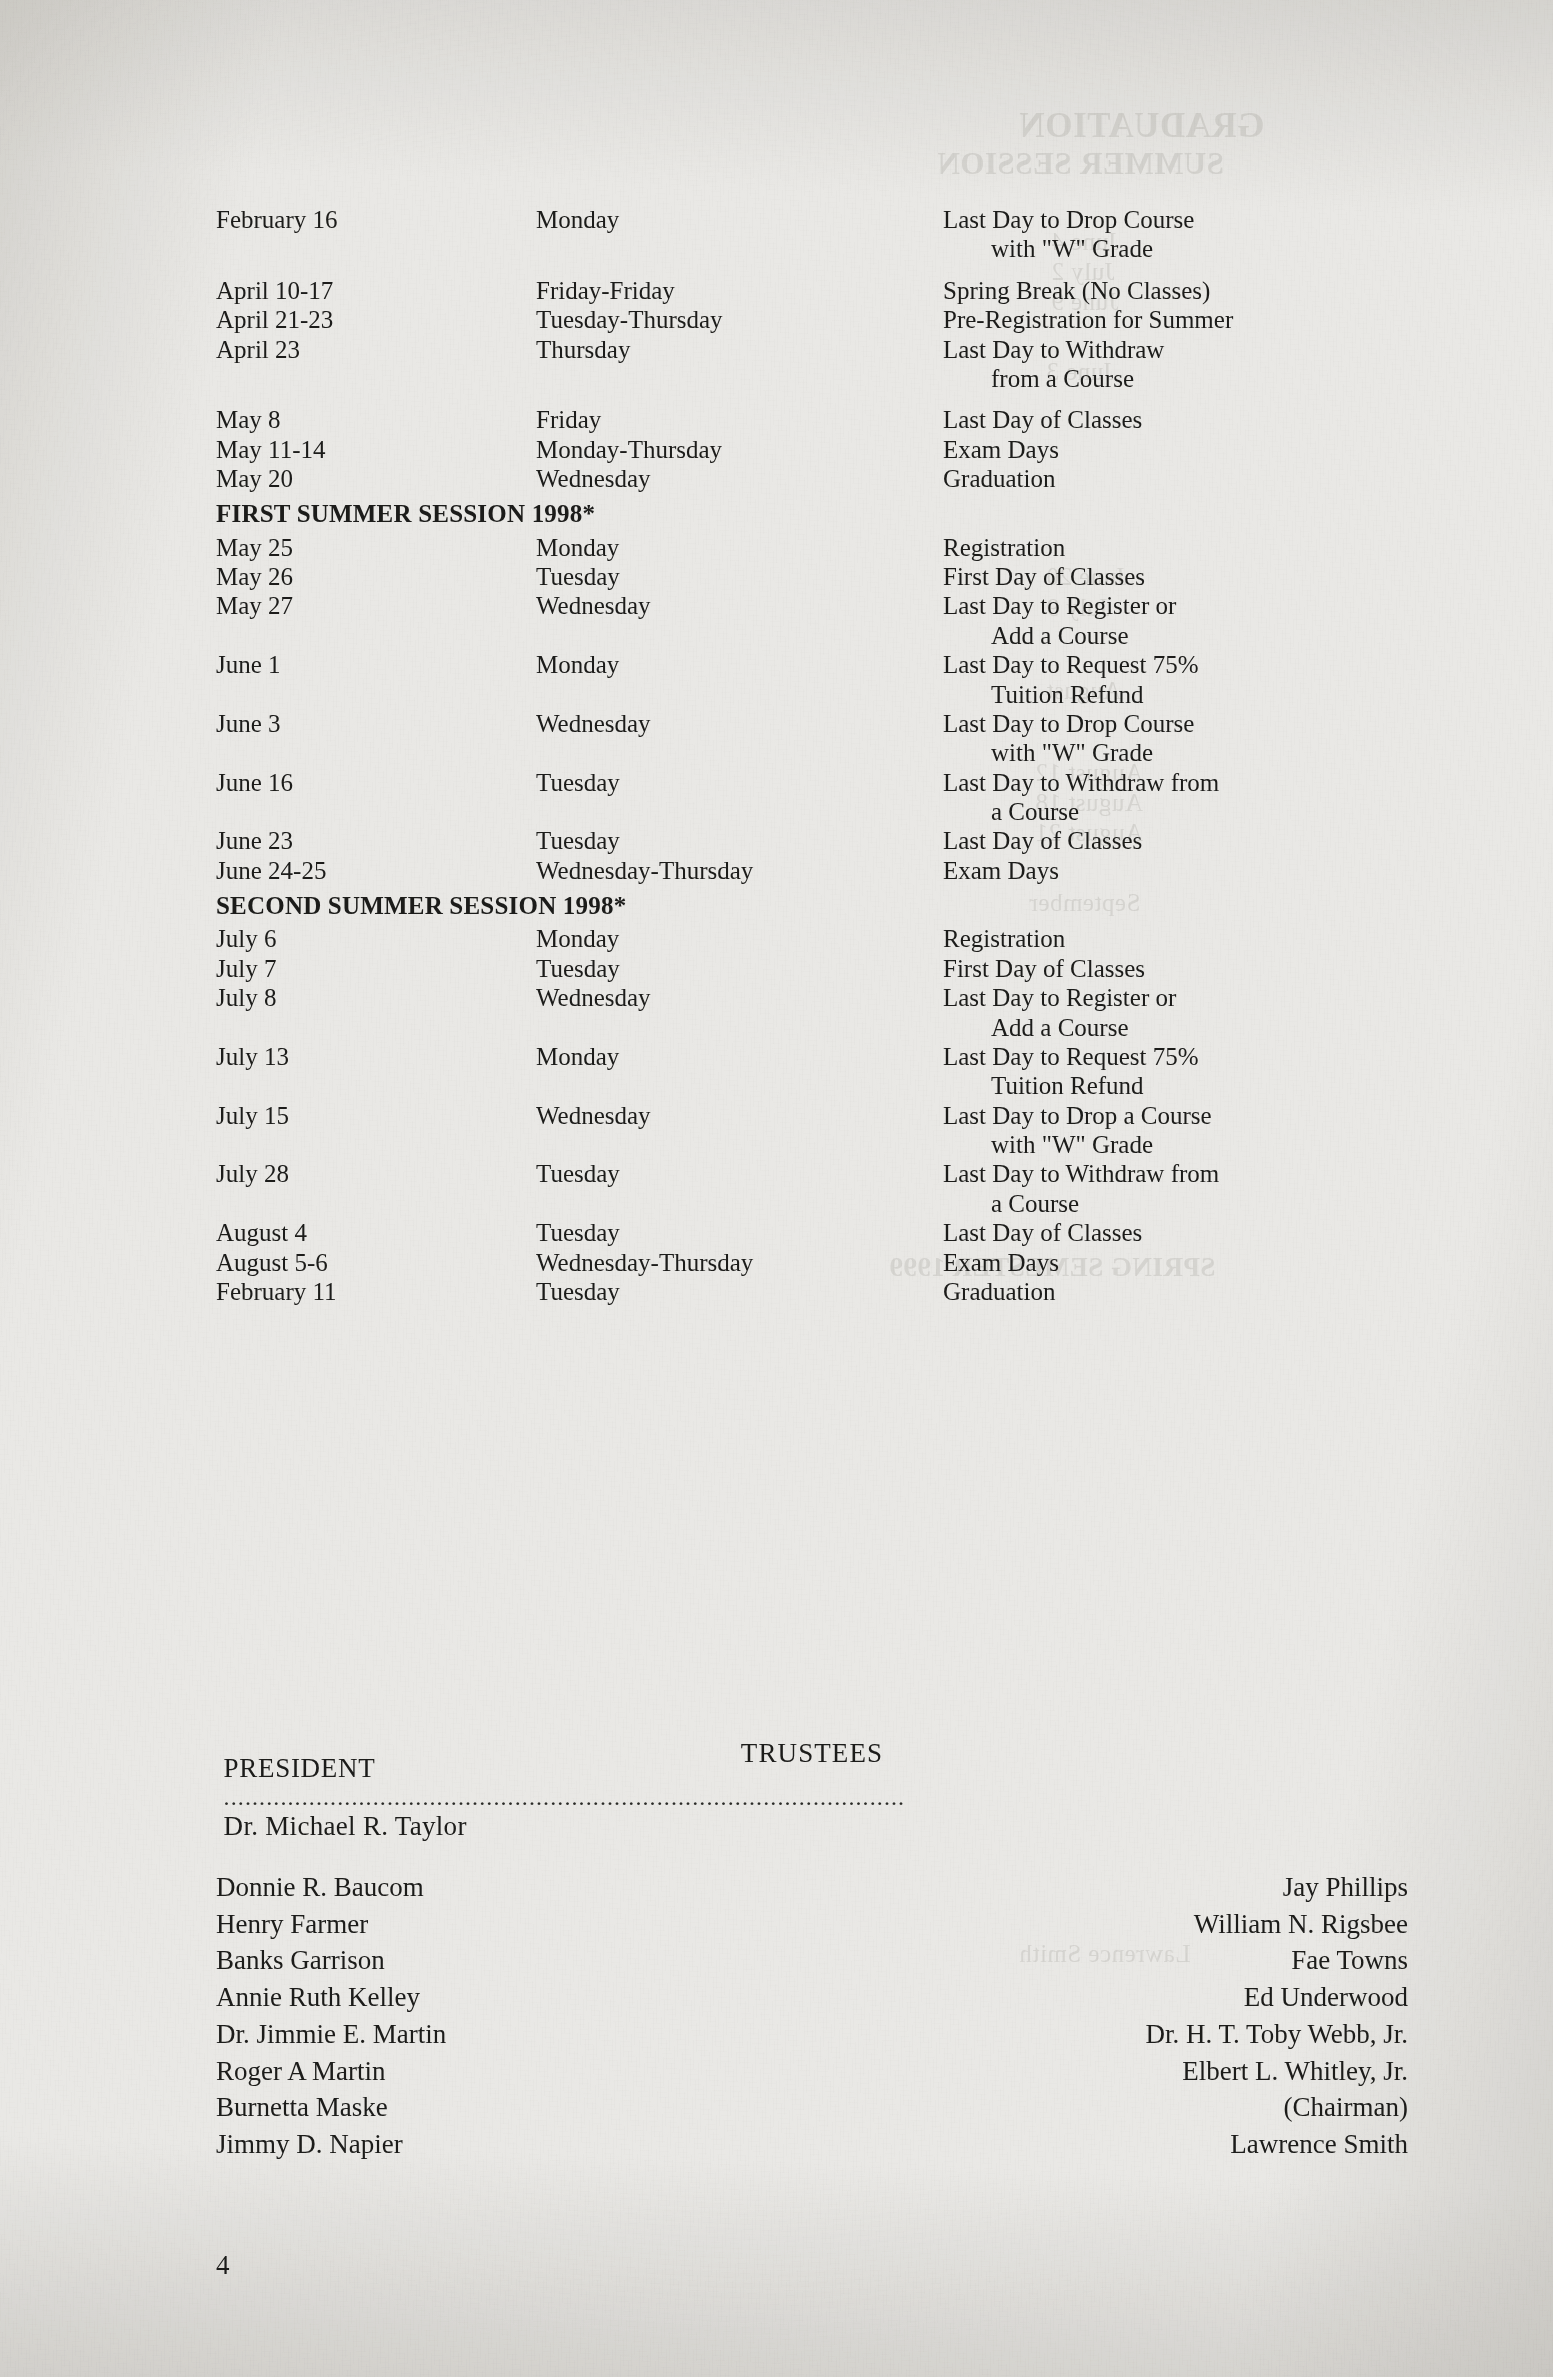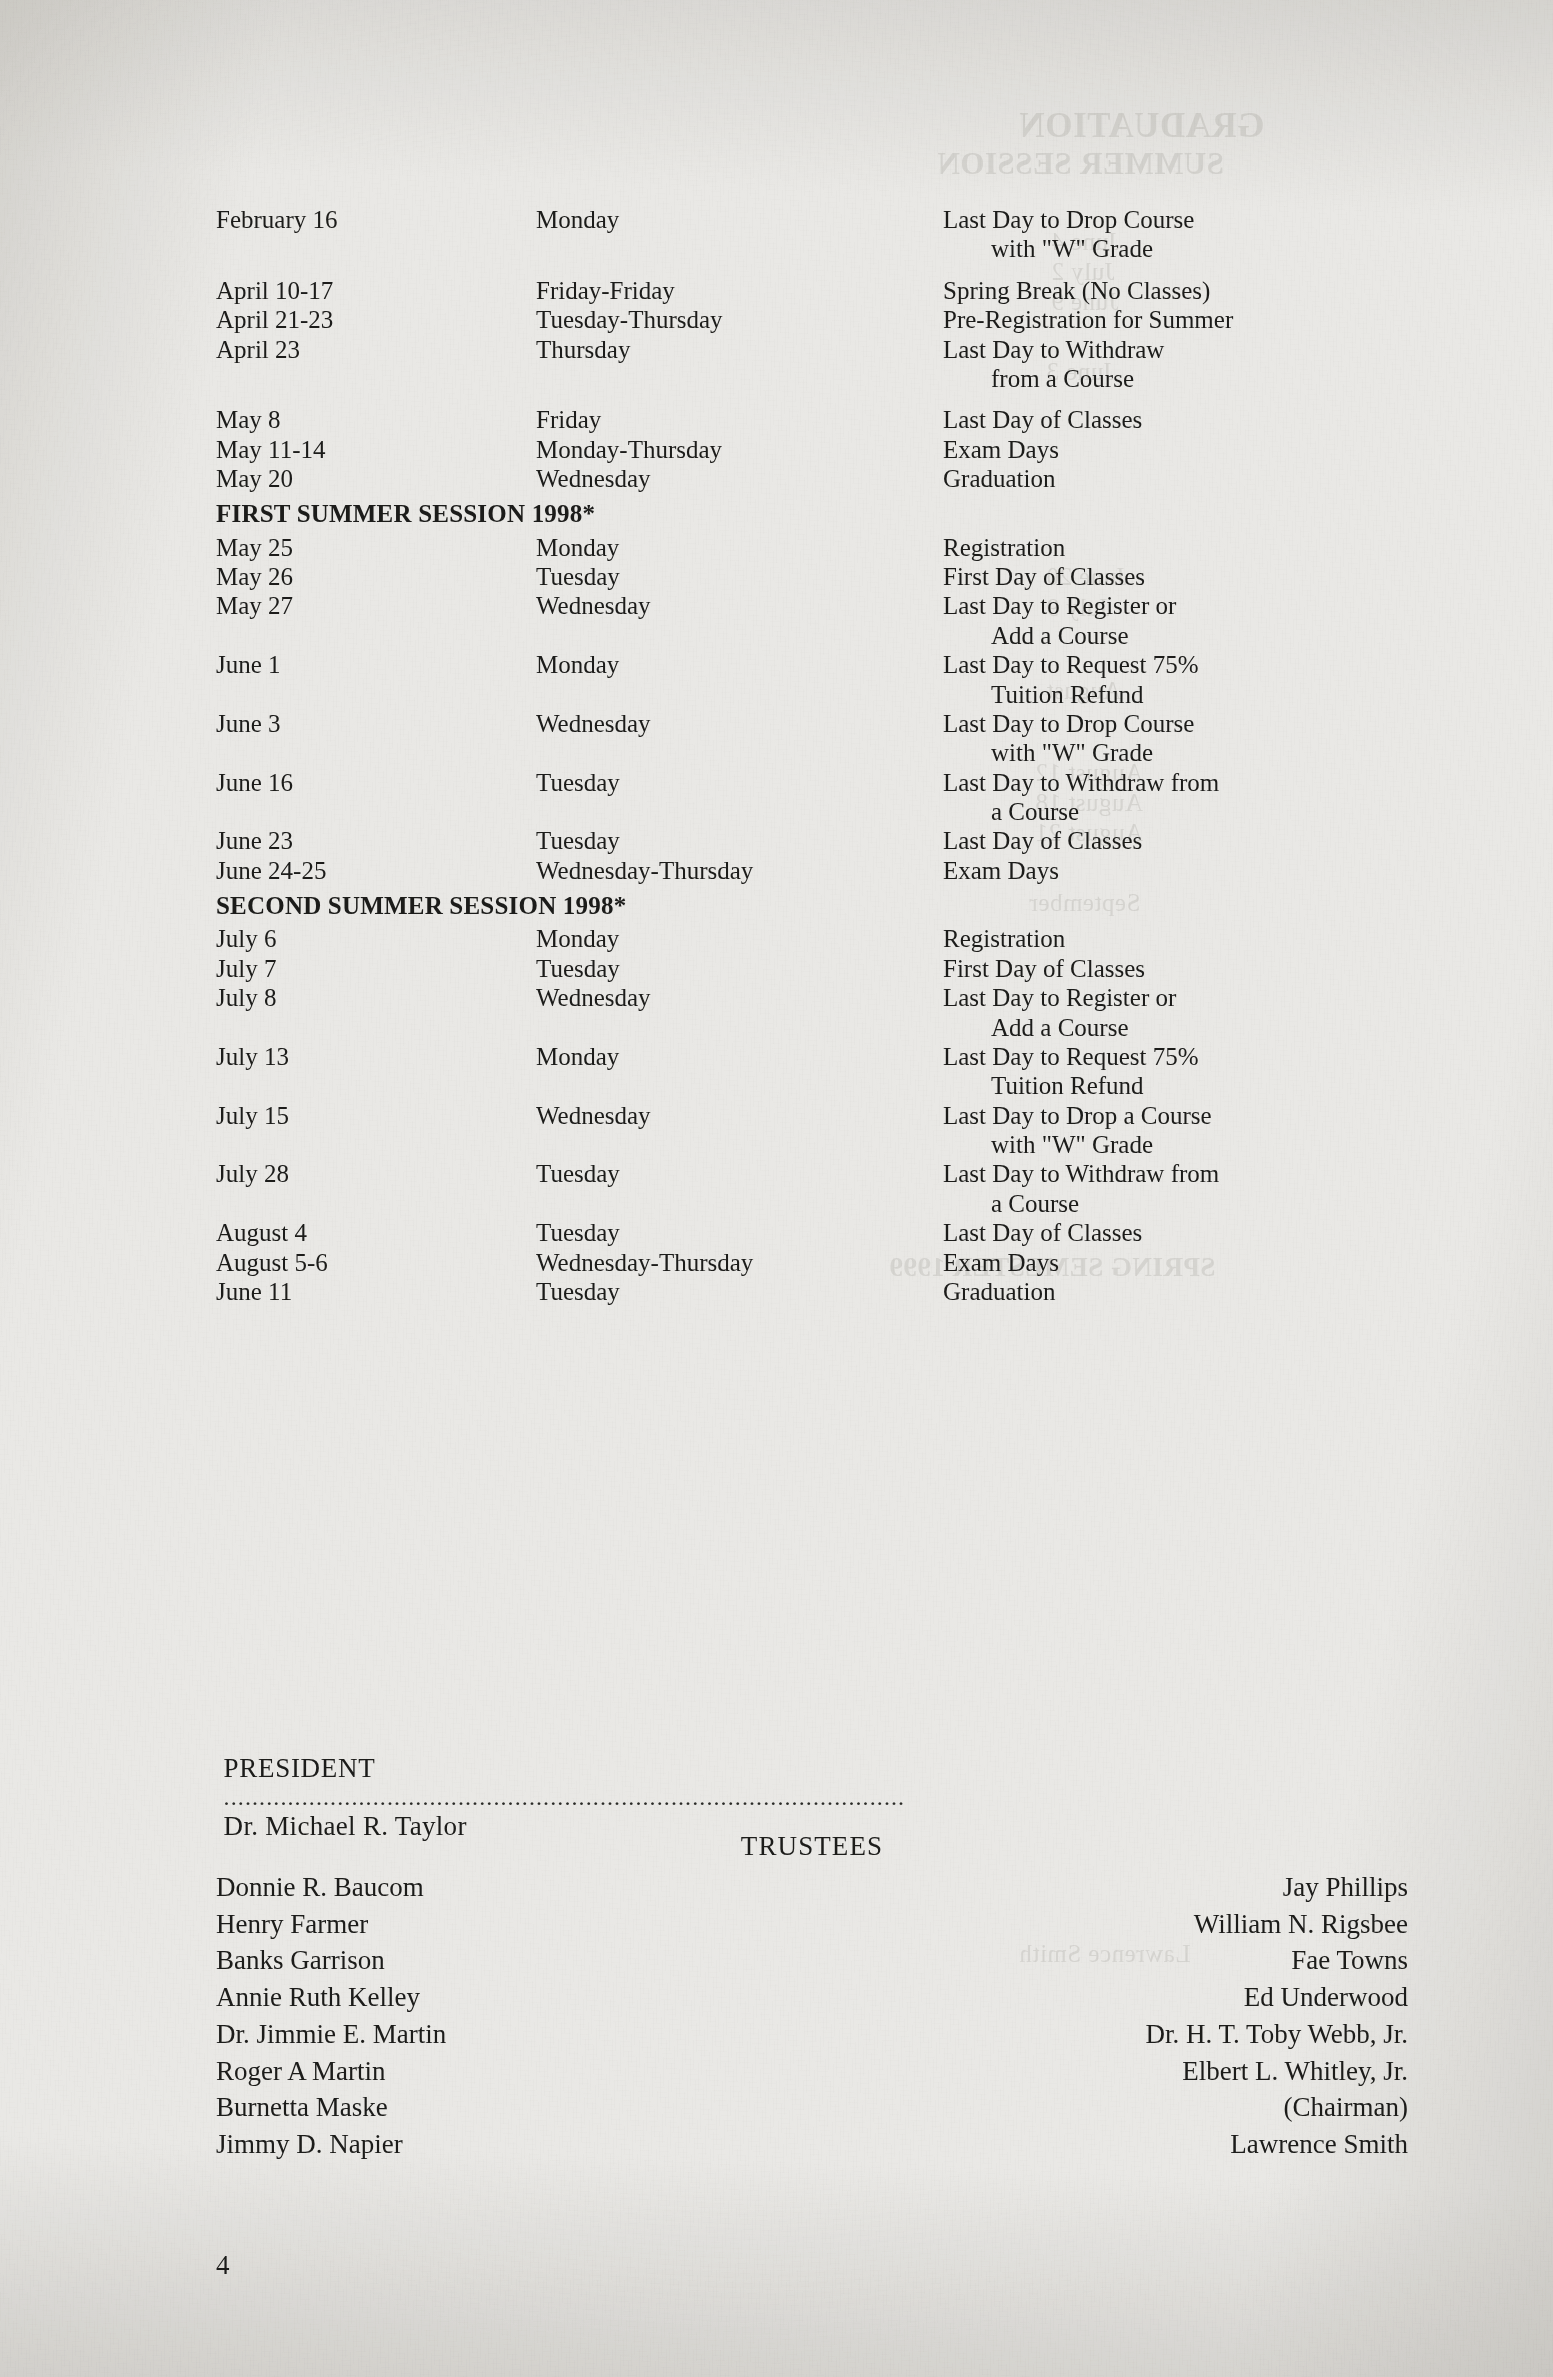--- a/index.html
+++ b/index.html
@@ -108,21 +108,21 @@
     letter-spacing: 1.1px;
     color: #2a2a27;
     white-space: nowrap;
   }
   .president .val { white-space: nowrap; letter-spacing: 0.3px; }
 
   
   .trustees-head {
     position: absolute;
     left: 216px;
-    top: 1831px;
+    top: 1738px;
     width: 1192px;
     text-align: center;
     font-size: 27px;
     letter-spacing: 1.1px;
   }
   .trustees {
     position: absolute;
     left: 216px;
     top: 1869px;
     width: 1192px;
@@ -284,21 +284,21 @@
           <div class="c-date">August 4</div>
           <div class="c-day">Tuesday</div>
           <div class="c-event"><span>Last Day of Classes</span></div>
         </div>
         <div class="row">
           <div class="c-date">August 5-6</div>
           <div class="c-day">Wednesday-Thursday</div>
           <div class="c-event"><span>Exam Days</span></div>
         </div>
         <div class="row">
-          <div class="c-date">June 11</div>
+          <div class="c-date">February 11</div>
           <div class="c-day">Tuesday</div>
           <div class="c-event"><span>Graduation</span></div>
         </div>
       </div>
 
     <div class="president">
       <span class="lbl">PRESIDENT</span>
       <span class="leader">................................................................................................</span>
       <span class="val">Dr. Michael R. Taylor</span>
     </div>

